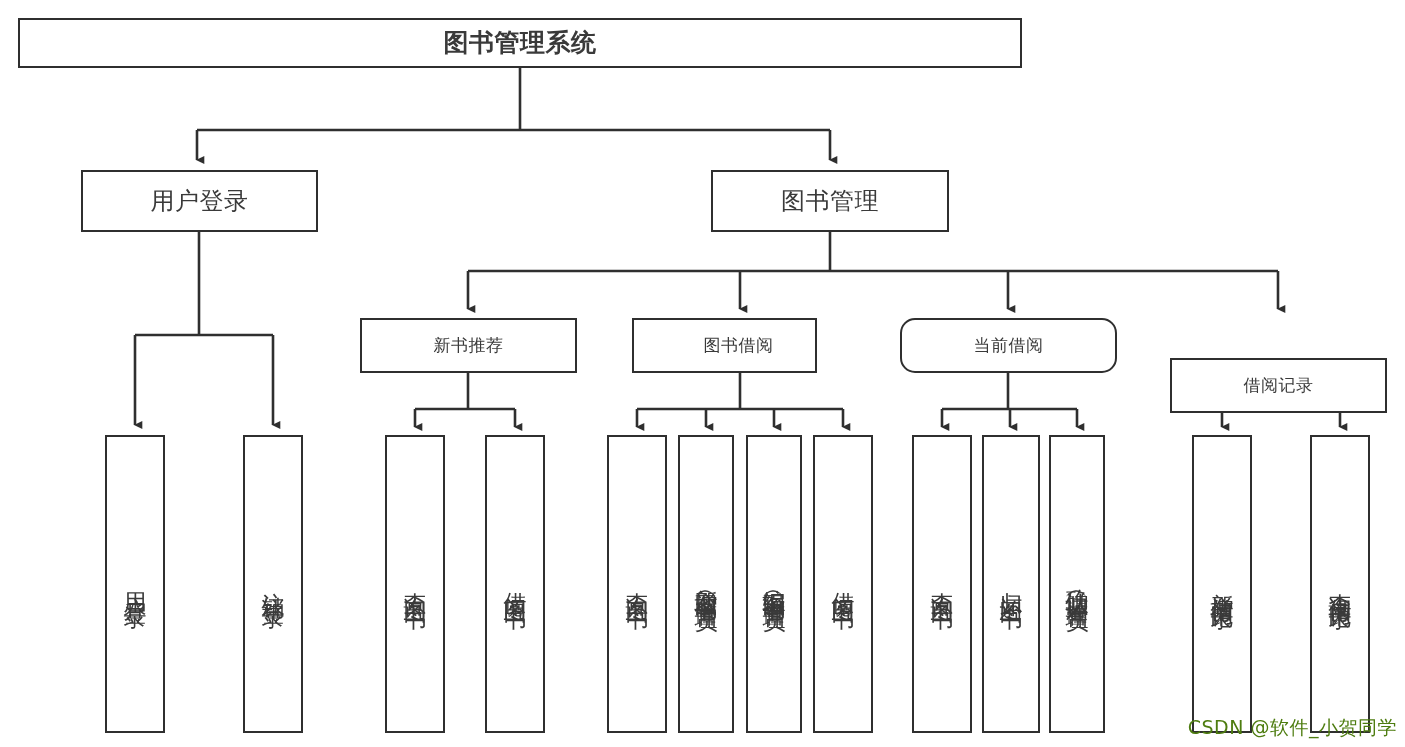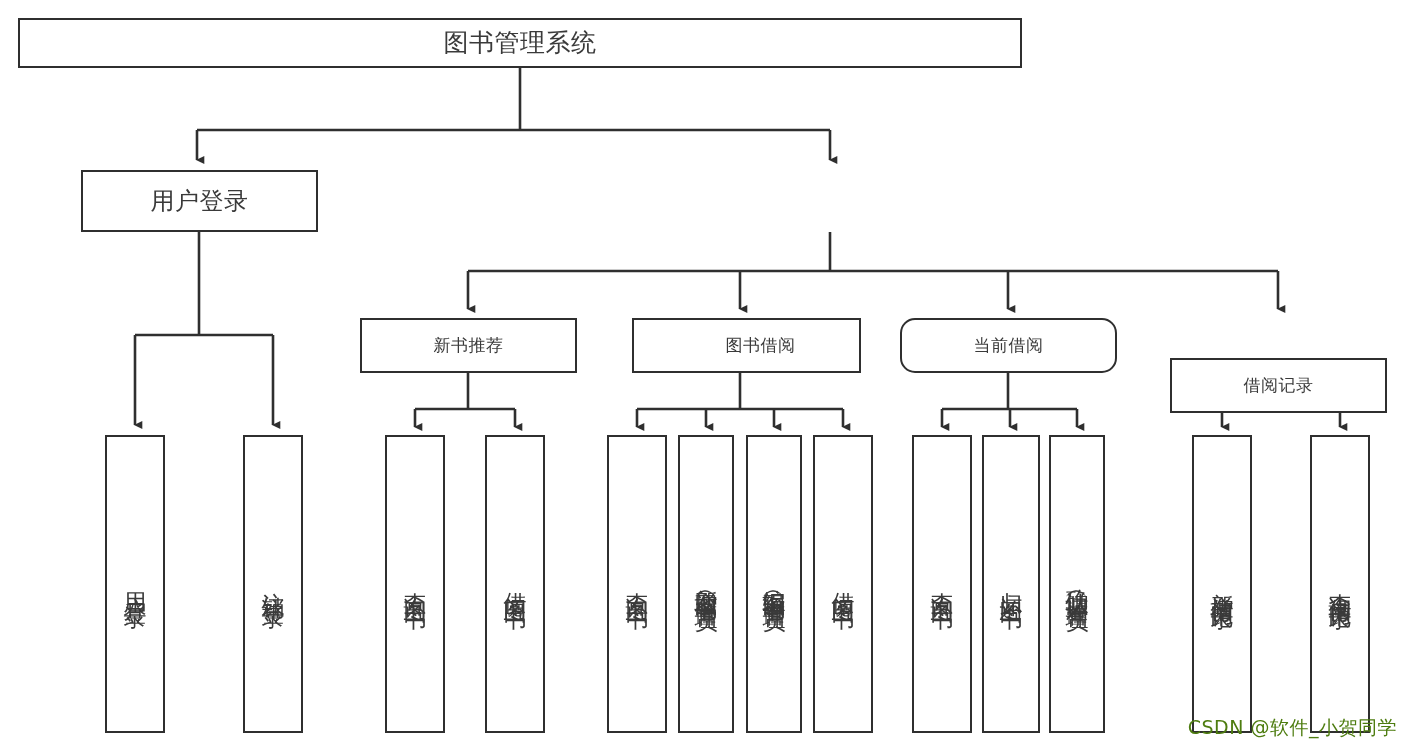--- a/index.html
+++ b/index.html
@@ -38,21 +38,21 @@
     color: #3a3a3a;
     z-index: 2;
   }
   .node-label {
     display: block;
     line-height: 1.12;
     letter-spacing: 0.5px;
     white-space: nowrap;
     text-align: center;
   }
-  .node.root .node-label { font-size: 25px; }
+  .node.root .node-label { font-size: 25px; font-weight: bold; }
   .node.level2 .node-label { font-size: 24px; }
   .node.level3 .node-label { font-size: 17px; }
   .node.leaf {
     align-items: center;
   }
   .node.leaf .node-label {
     writing-mode: vertical-rl;
     text-orientation: upright;
     font-size: 23px;
     letter-spacing: 5px;
@@ -129,26 +129,29 @@
   </svg>
 
   <div class="node root" style="left:18px; top:18px; width:1004px; height:50px;">
     <span class="node-label">图书管理系统</span>
   </div>
 
   <div class="node level2" style="left:81px; top:170px; width:237px; height:62px;">
     <span class="node-label">用户登录</span>
   </div>
 
+  <div class="node level2" style="left:711px; top:170px; width:238px; height:62px;">
+    <span class="node-label">图书管理</span>
+  </div>
 
   <div class="node level3" style="left:360px; top:318px; width:217px; height:55px;">
     <span class="node-label">新书推荐</span>
   </div>
 
-  <div class="node level3" style="left:632px; top:318px; width:229px; height:55px;padding-left:28px;">
+  <div class="node level3" style="left:632px; top:318px; width:185px; height:55px;padding-left:28px;">
     <span class="node-label">图书借阅</span>
   </div>
 
   <div class="node level3" style="left:900px; top:318px; width:217px; height:55px;border-radius:15px;">
     <span class="node-label">当前借阅</span>
   </div>
 
   <div class="node level3" style="left:1170px; top:318px; width:217px; height:55px;margin-top:40px;">
     <span class="node-label">借阅记录</span>
   </div>

